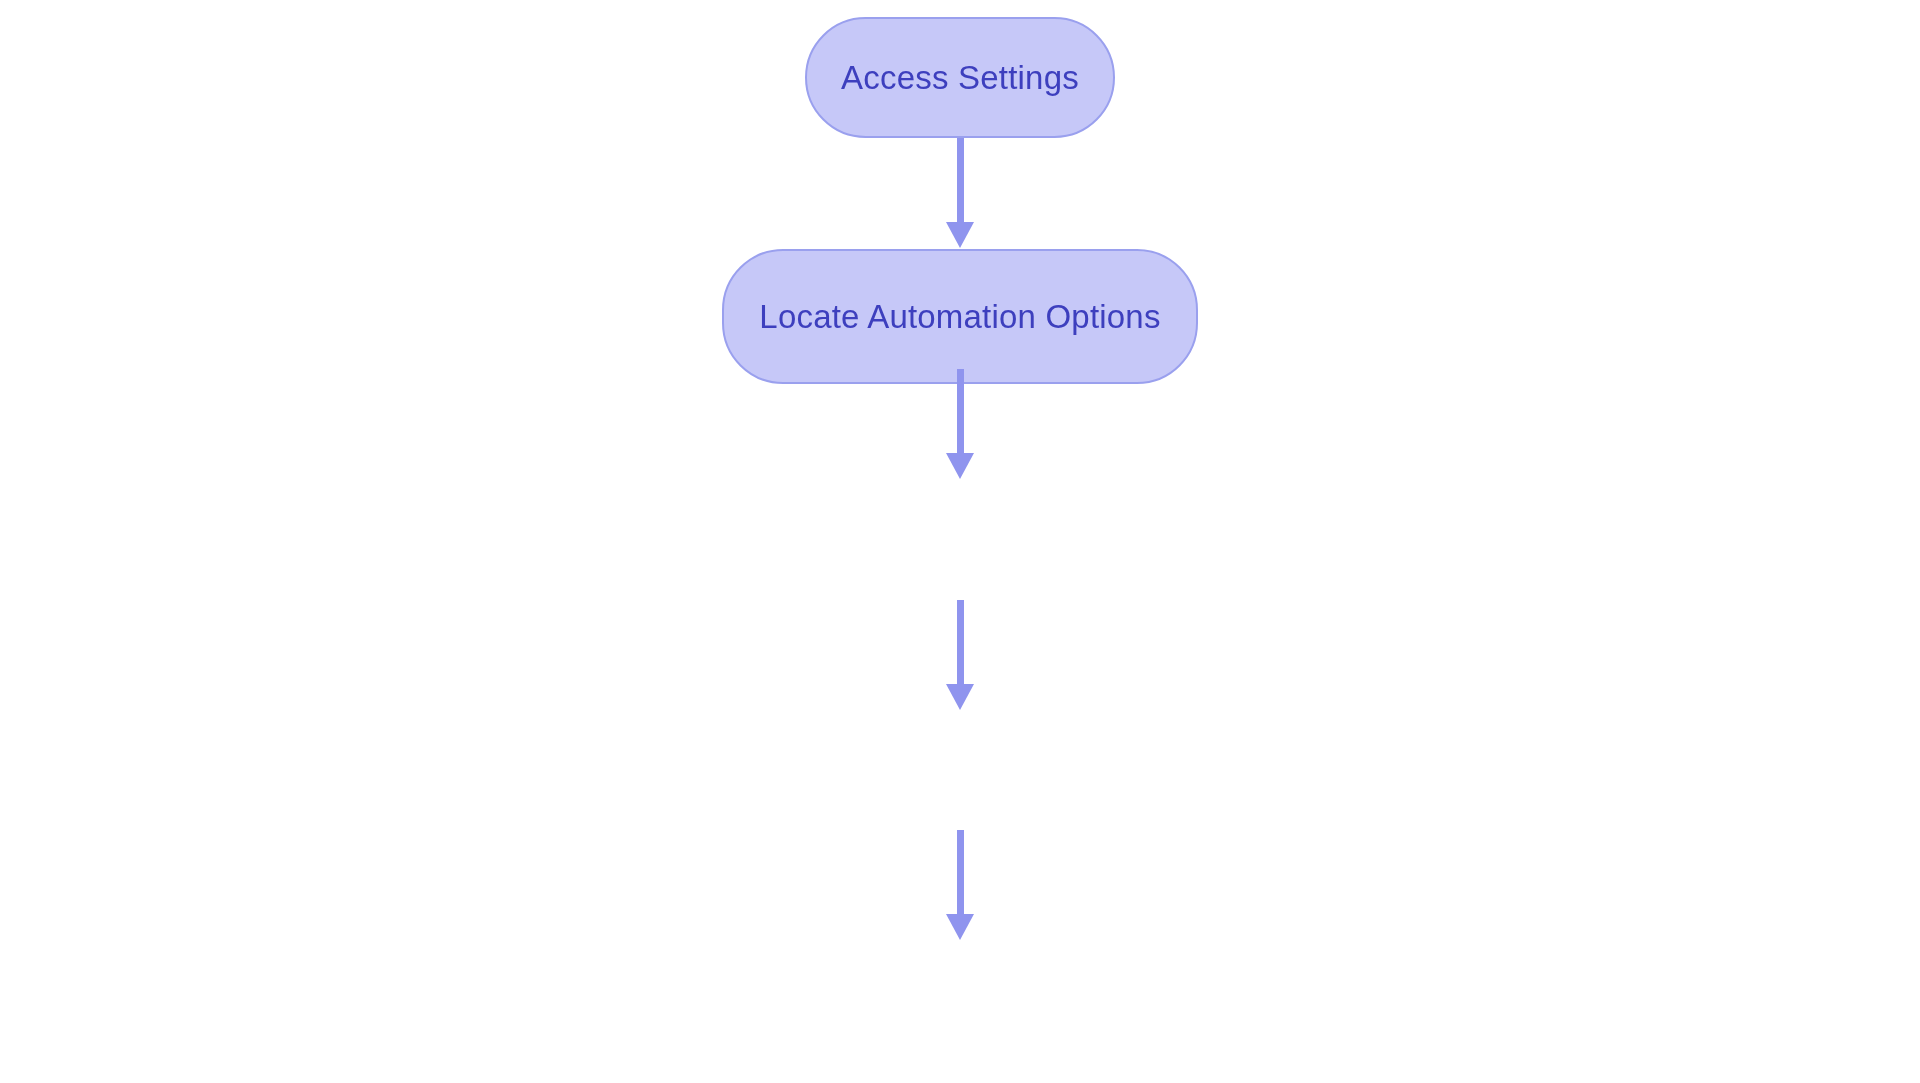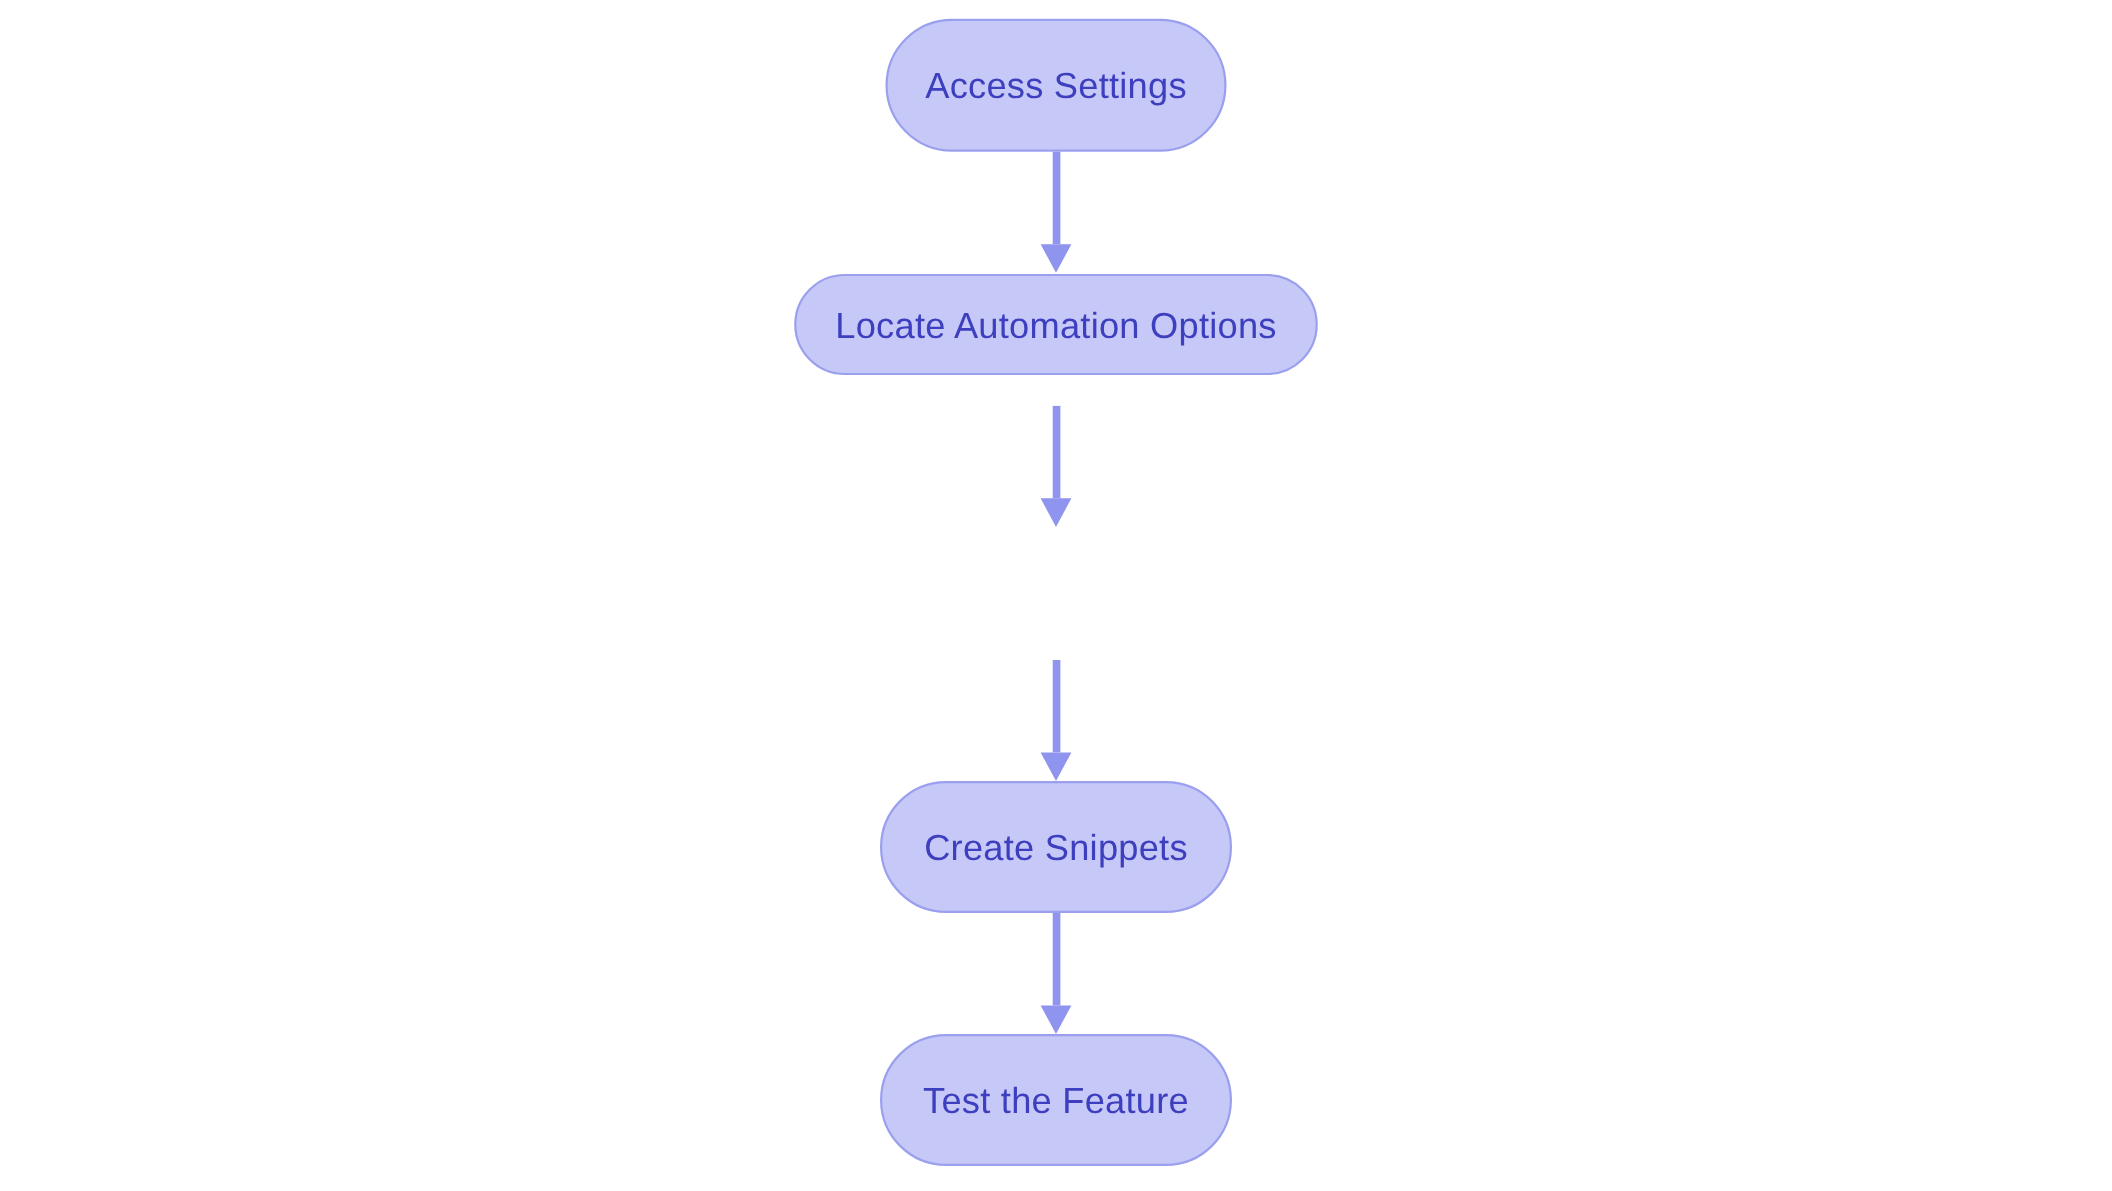--- a/index.html
+++ b/index.html
@@ -29,21 +29,21 @@
     justify-content: center;
   }
   .node-label {
     color: var(--node-text, #3d3fbe);
     font-size: 33px;
     line-height: 1;
     white-space: nowrap;
     letter-spacing: 0.2px;
   }
   .n1 { top: 17px;  width: 310px; }
-  .n2 { top: 249px; width: 476px; height: 92px; align-items: center; }
+  .n2 { top: 249px; width: 476px; height: 135px; align-items: center; }
   .n3 { top: 479px; width: 446px; }
   .n4 { top: 710px; width: 320px; height: 120px; }
   .n5 { top: 940px; width: 320px; height: 120px; }
 
   .arrow {
     position: absolute;
     left: 50%;
     transform: translateX(-50%);
     width: 28px;
     display: flex;
@@ -89,26 +89,20 @@
     <div class="shaft"></div>
     <div class="head"></div>
   </div>
 
 
   <div class="arrow a3">
     <div class="shaft"></div>
     <div class="head"></div>
   </div>
 
-  <div class="node n4">
-    <span class="node-label">Create Snippets</span>
-  </div>
 
   <div class="arrow a4">
     <div class="shaft"></div>
     <div class="head"></div>
   </div>
 
-  <div class="node n5">
-    <span class="node-label">Test the Feature</span>
-  </div>
 
 </div>
 
 </body></html>

